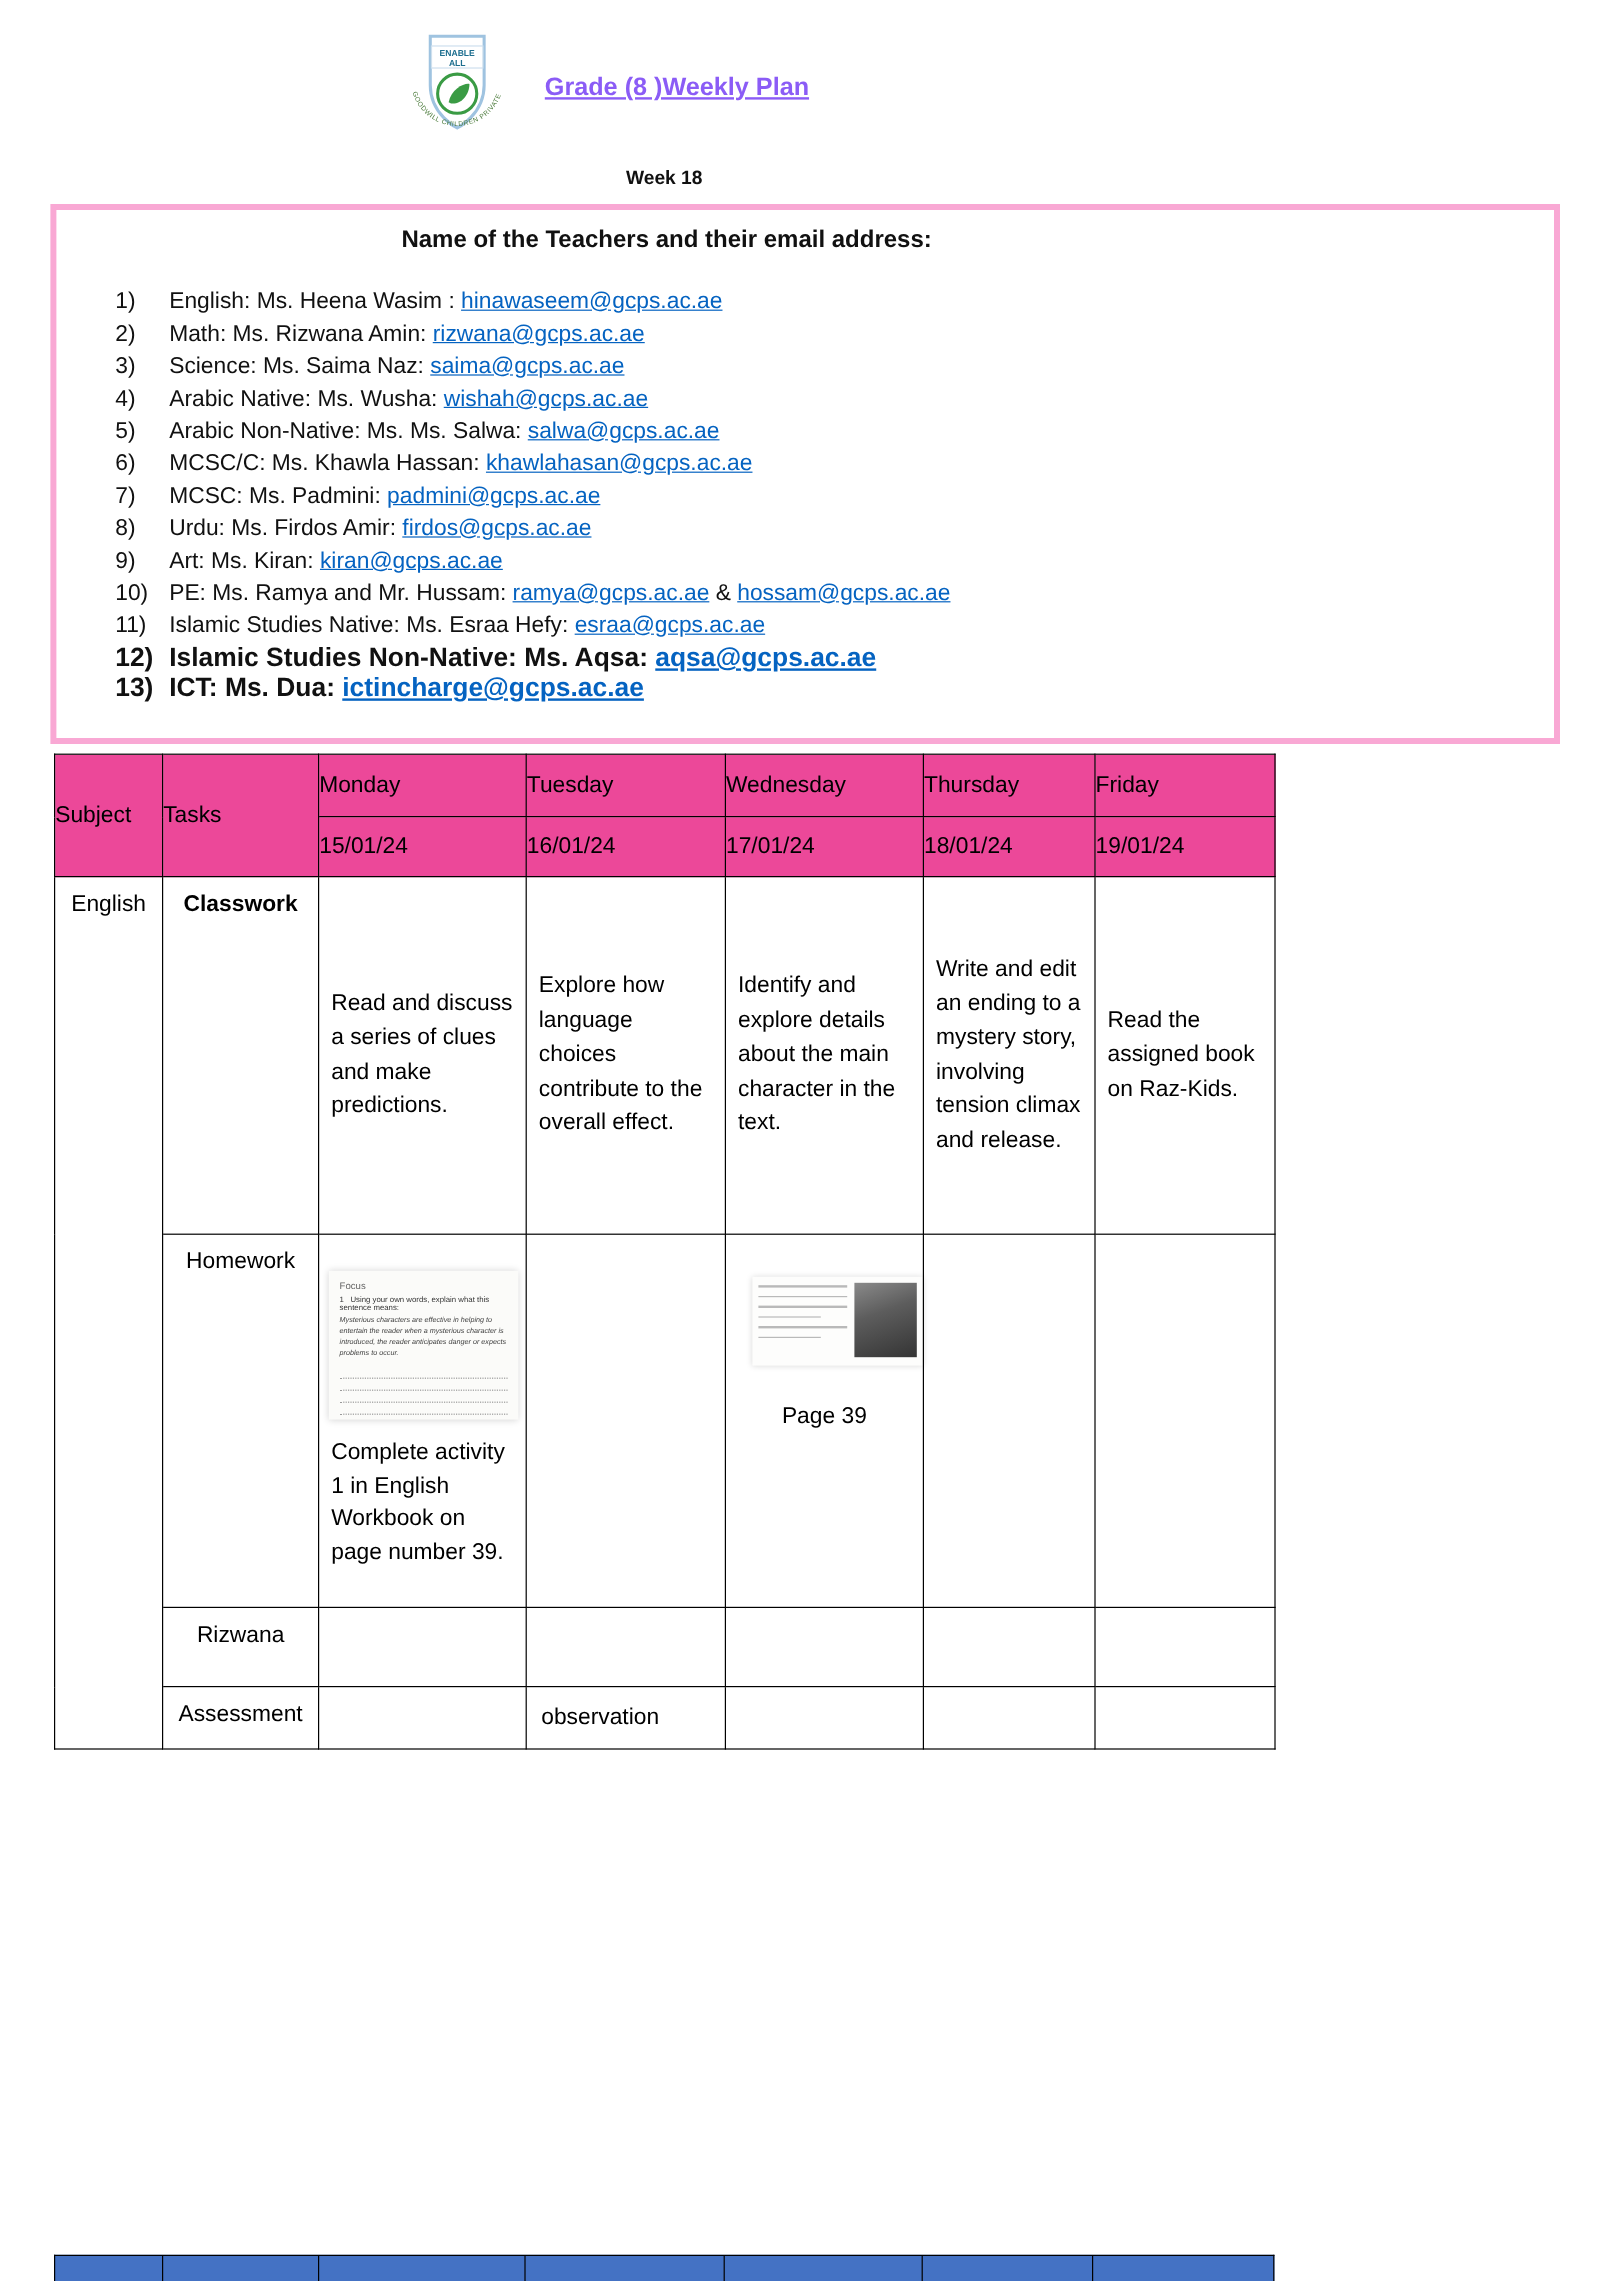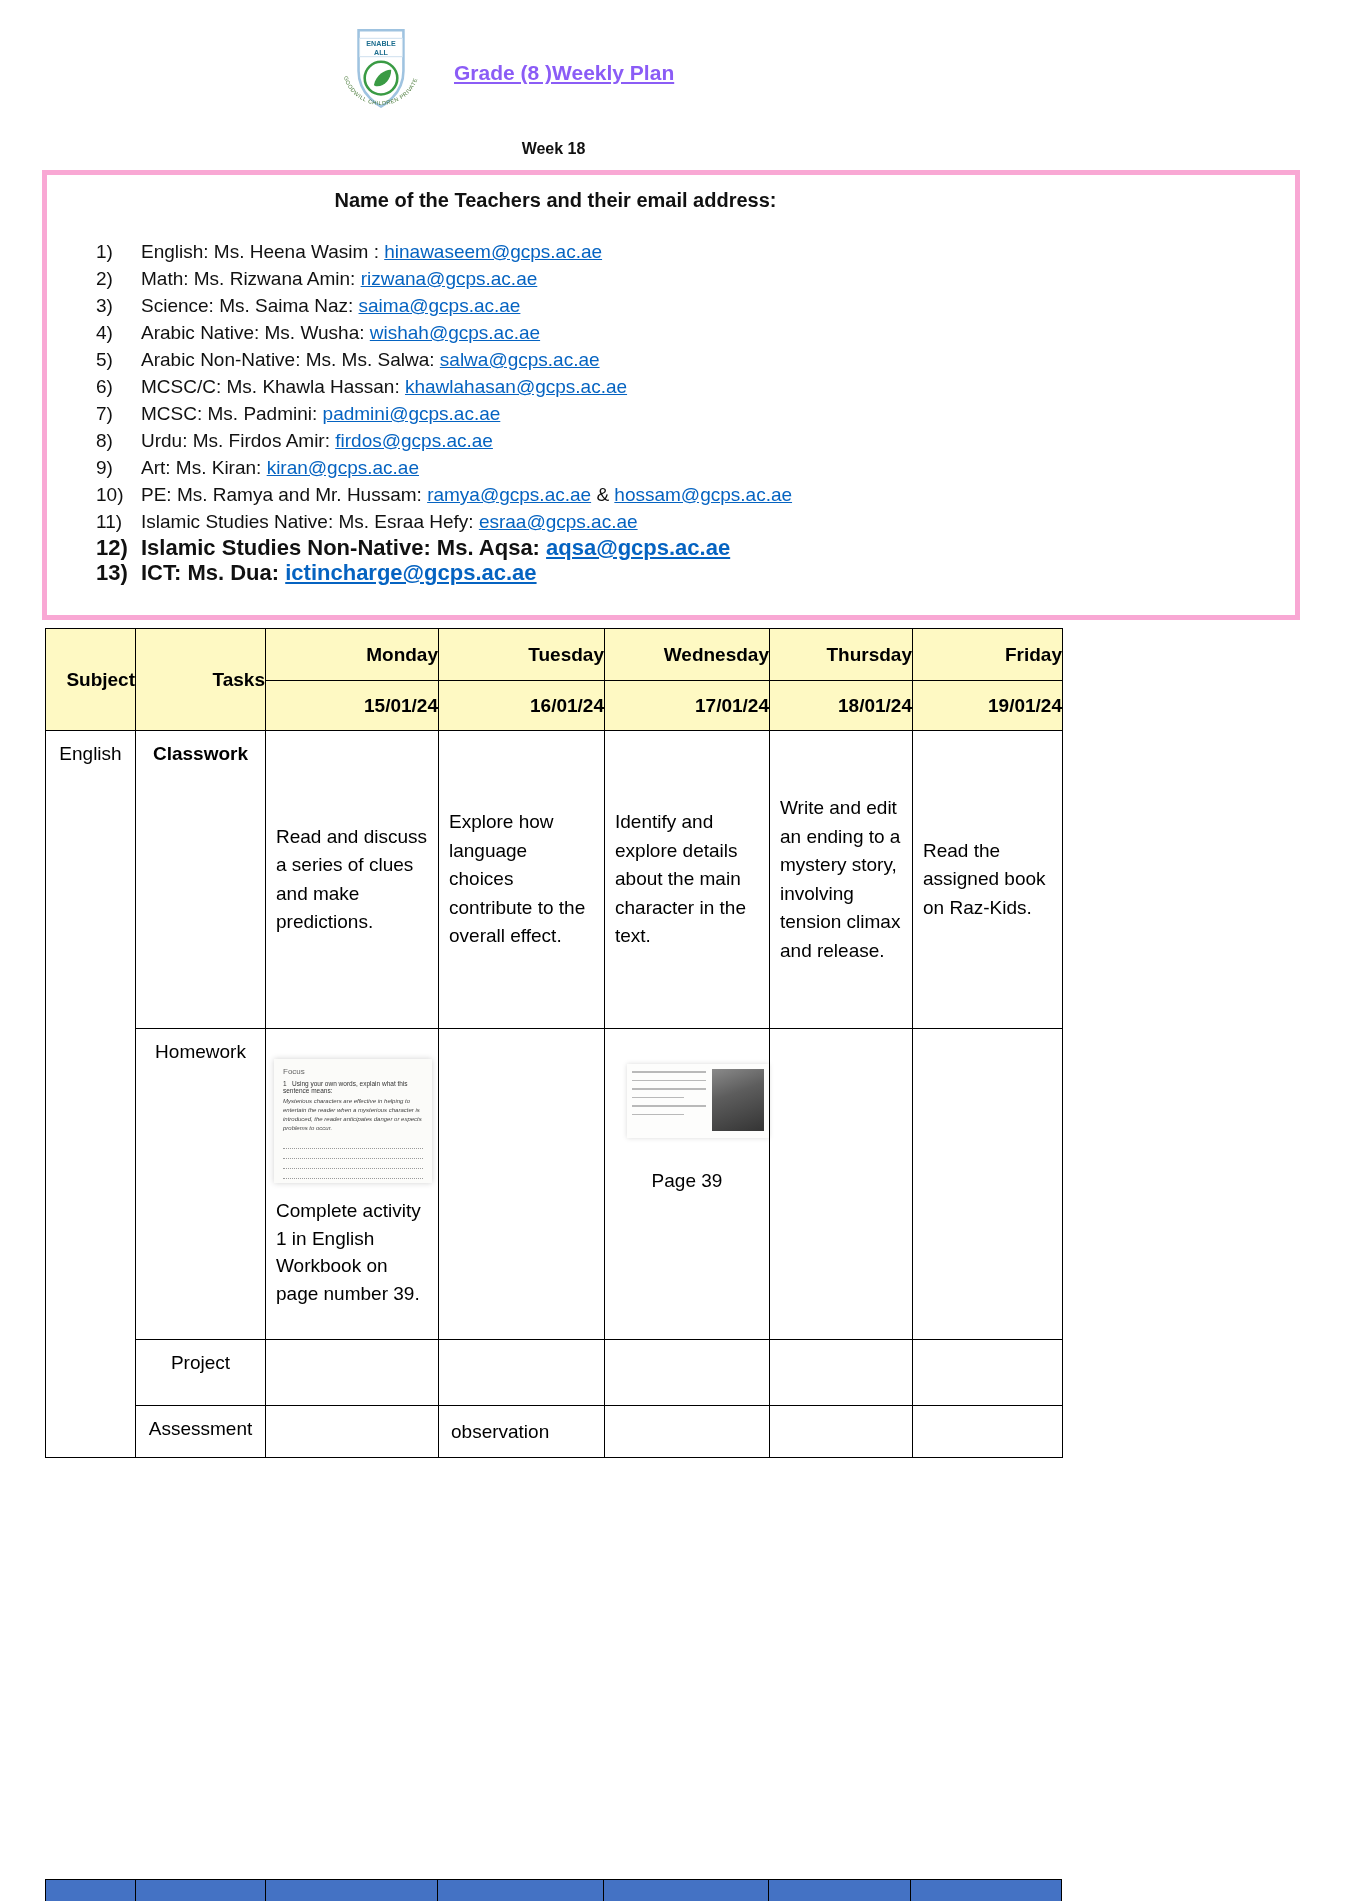--- a/index.html
+++ b/index.html
@@ -18,21 +18,21 @@
   .teachers-heading { width:1017px; text-align:center; font-size:20px; font-weight:bold; margin-bottom:26px; }
   .teacher-list { padding-left:49px; }
   .t-item { font-size:19px; line-height:27px; }
   .t-item.small { font-size:22px; line-height:25px;font-weight:bold; }
   .t-num { display:inline-block; min-width:45px; }
   a.email { color:#0563C1; text-decoration:underline; cursor:pointer; }
 
   
   table.plan { border-collapse:collapse; table-layout:fixed; width:1017px; margin:8px 0 0 45px; }
   table.plan th, table.plan td { border:1.5px solid #000; font-size:19px; font-weight:normal; color:#000; }
-  table.plan th { background:#fef9c3; text-align:right;font-weight:bold; }
+  table.plan th { background:#ec4899; text-align:left; }
   tr.head-row th { height:52px; }
   tr.date-row th { height:50px; }
   td.subject-cell { vertical-align:top; text-align:center; font-weight:bold; padding-top:12px; }
   td.task-cell { vertical-align:top; text-align:center; padding-top:12px; }
   td.task-cell.bold { font-weight:bold; }
   tr.row-classwork { height:298px; }
   tr.row-classwork td.content { vertical-align:middle; padding:10px 10px; line-height:1.5; text-align:left; }
   tr.row-homework { height:311px; }
   tr.row-homework td { vertical-align:top; }
   td.hw-monday { padding:30px 8px 10px 8px; }
@@ -171,21 +171,21 @@
             <div class="ex-line short"></div>
           </div>
           <div class="ex-photo"></div>
         </div>
         <div class="page-ref">Page 39</div>
       </td>
       <td></td>
       <td></td>
     </tr>
     <tr class="row-project">
-      <td class="task-cell">Project</td>
+      <td class="task-cell">Rizwana</td>
       <td></td>
       <td></td>
       <td></td>
       <td></td>
       <td></td>
     </tr>
     <tr class="row-assessment">
       <td class="task-cell">Assessment</td>
       <td></td>
       <td class="assess-cell">observation</td>

